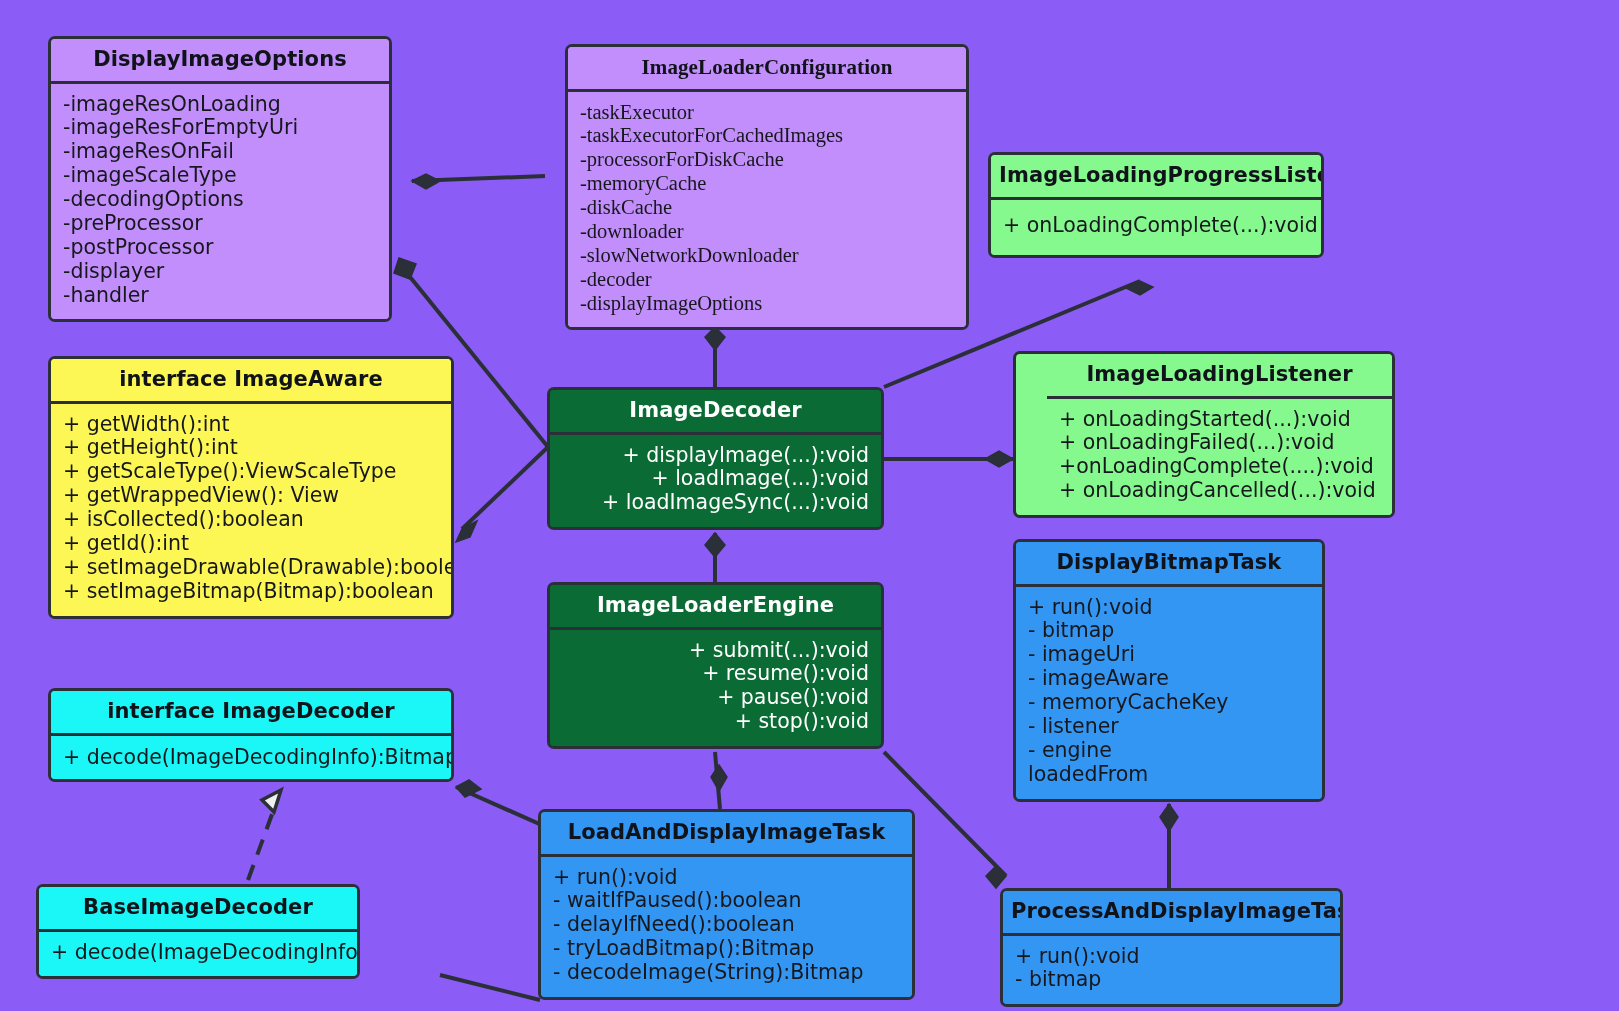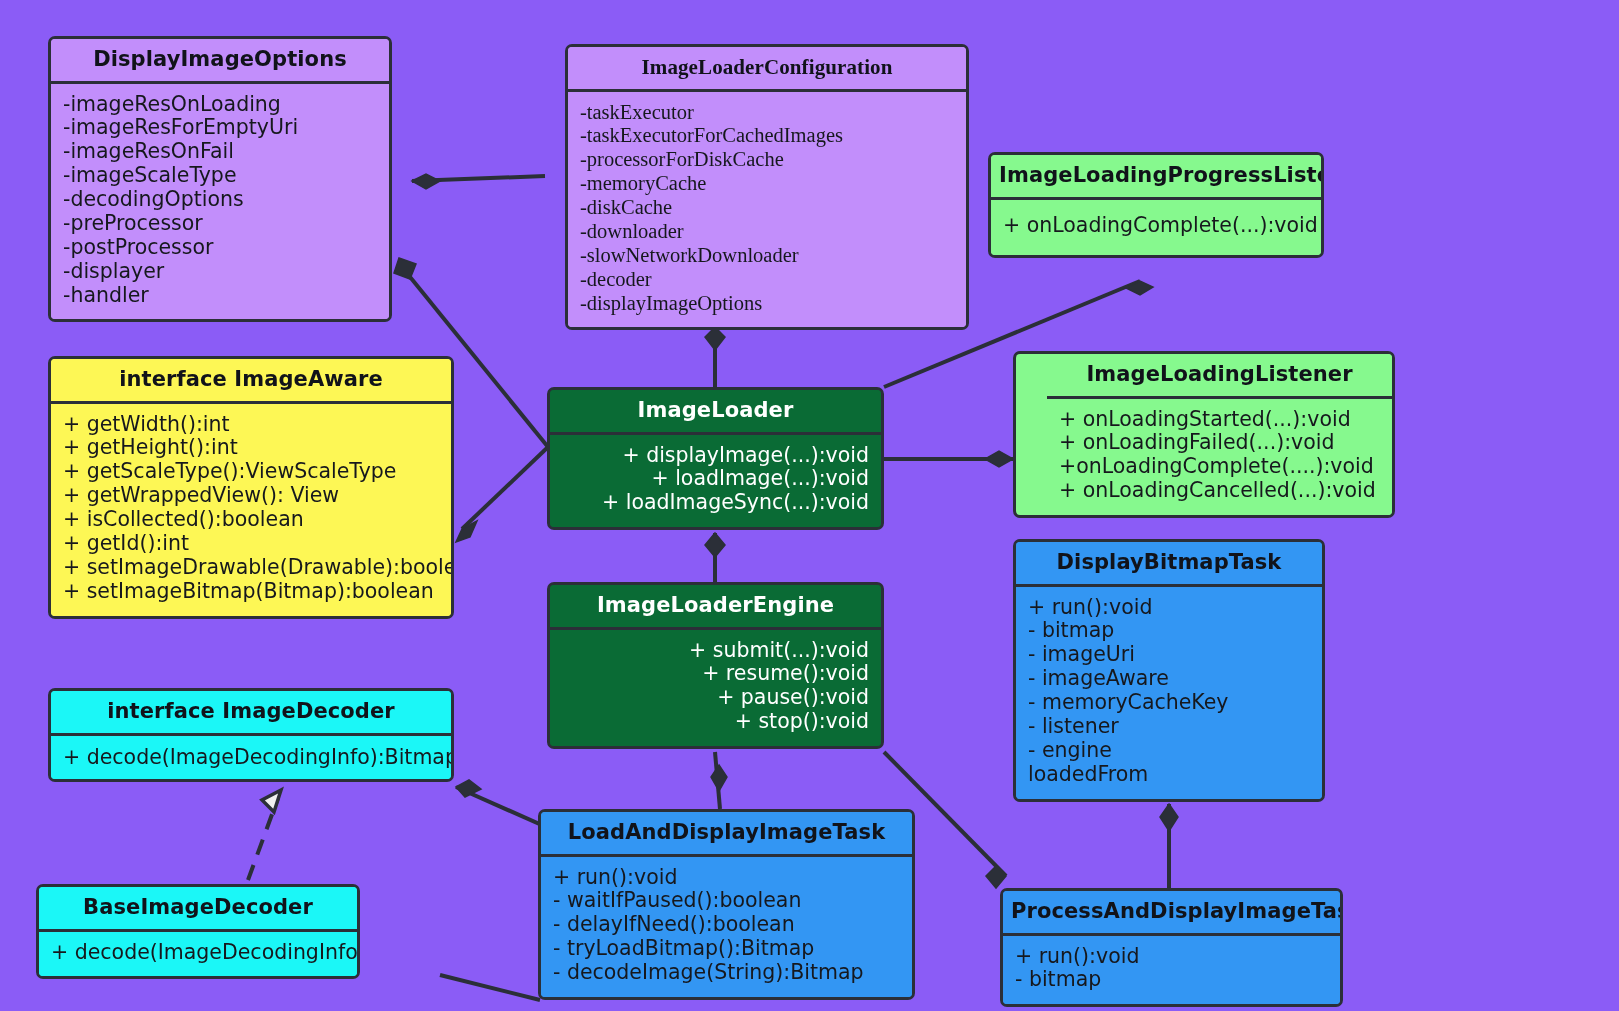--- a/index.html
+++ b/index.html
@@ -184,21 +184,21 @@
       <div class="member">+ getScaleType():ViewScaleType</div>
       <div class="member">+ getWrappedView(): View</div>
       <div class="member">+ isCollected():boolean</div>
       <div class="member">+ getId():int</div>
       <div class="member">+ setImageDrawable(Drawable):boolean</div>
       <div class="member">+ setImageBitmap(Bitmap):boolean</div>
     </div>
   </div>
 
   <div class="uml-class c-darkgreen" id="cls-imageloader">
-    <div class="uml-title">ImageLoader</div>
+    <div class="uml-title">ImageDecoder</div>
     <div class="uml-body">
       <div class="member">+ displayImage(...):void</div>
       <div class="member">+ loadImage(...):void</div>
       <div class="member">+ loadImageSync(...):void</div>
     </div>
   </div>
 
   <div class="uml-class c-green" id="cls-imageloadinglistener">
     <div class="uml-title">ImageLoadingListener</div>
     <div class="uml-body">

